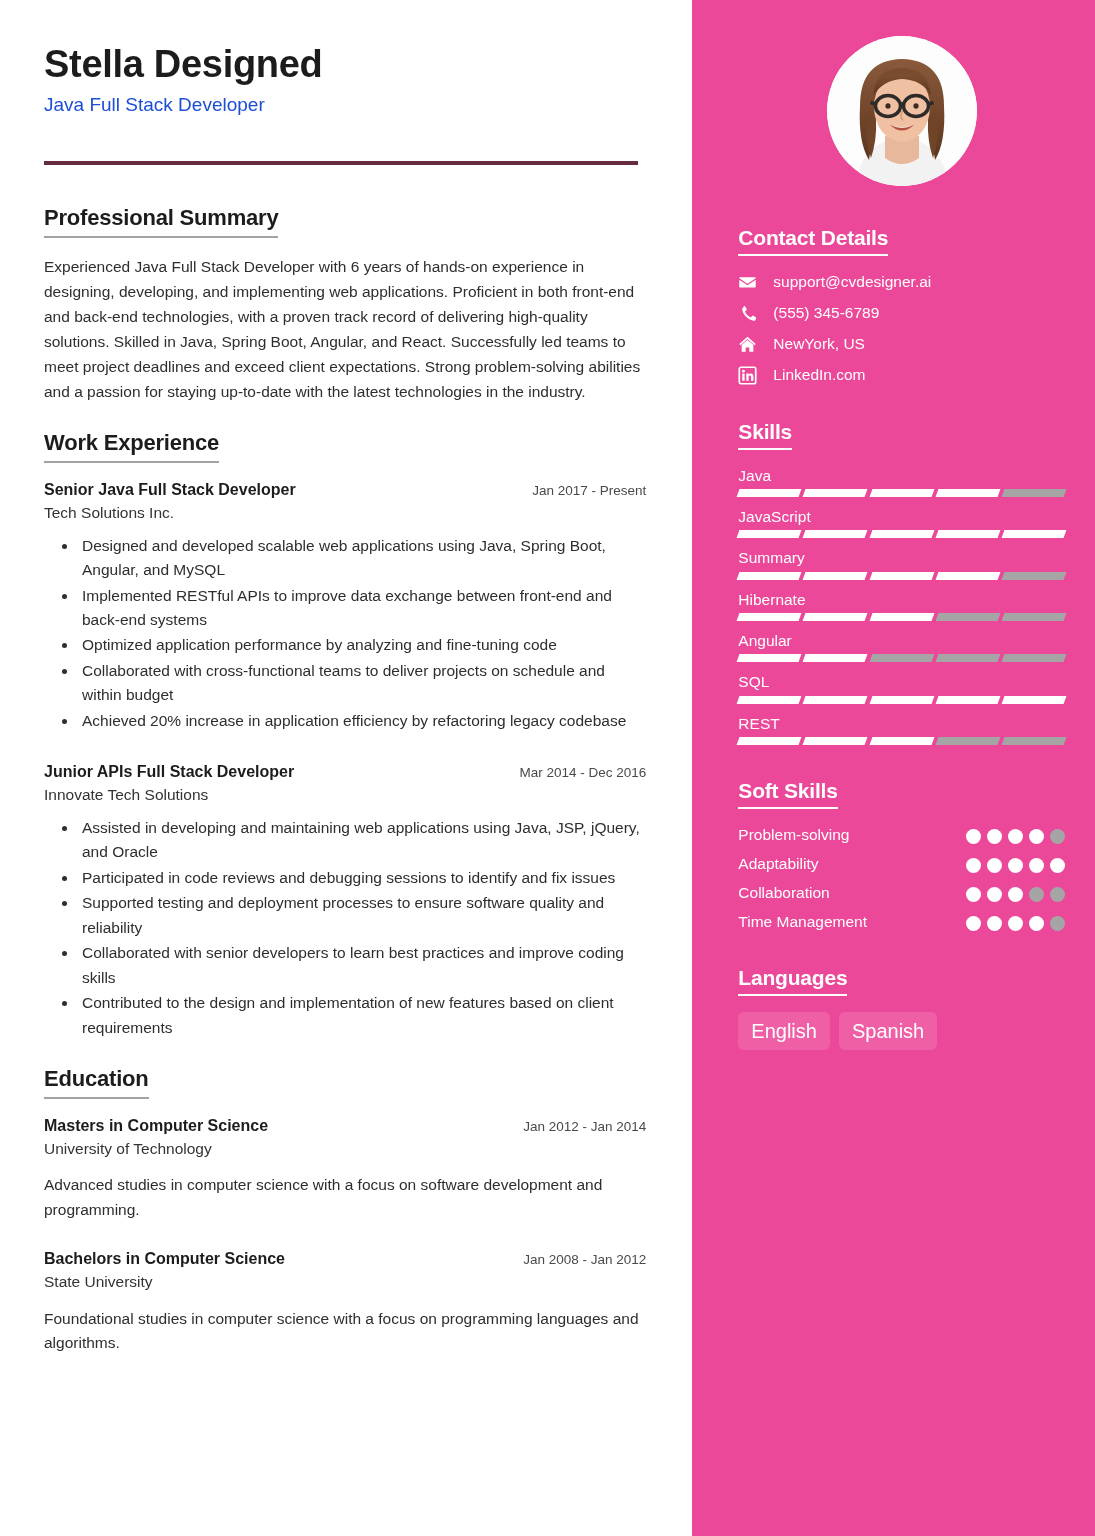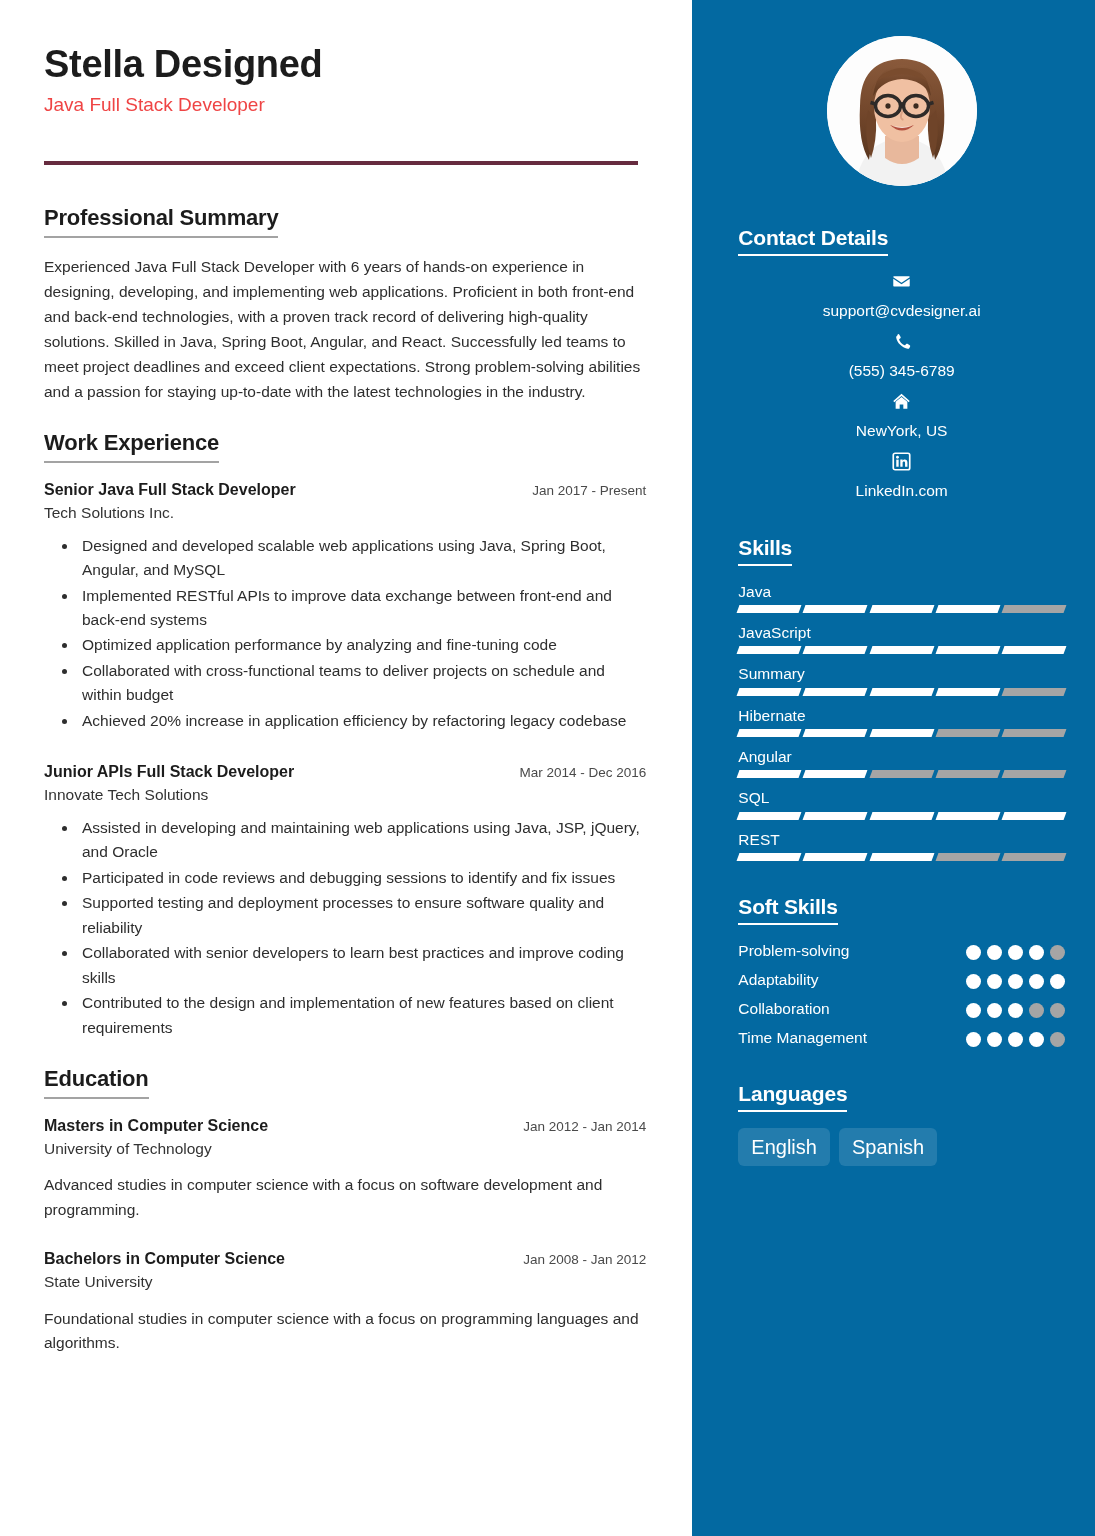--- a/index.html
+++ b/index.html
@@ -31,21 +31,21 @@
   .name {
     font-size: 38px;
     font-weight: bold;
     color: #1c1c1c;
     letter-spacing: -0.3px;
     line-height: 1.1;
     margin: 0 0 8px 0;
   }
   .job-title {
     font-size: 19px;
-    color: #ef4444;
+    color: #1d4ed8;
     margin: 0;
     line-height: 1.2;
   }
   .header-rule {
     height: 4px;
     background: #662b3f;
     margin: 44px 8px 40px 0;
   }
 
   .section { margin-bottom: 26px; }
@@ -109,21 +109,21 @@
     font-size: 15.5px;
     line-height: 1.58;
     color: #2e2e2e;
     margin: 14px 0 0 0;
   }
   .edu-spacer { height: 22px; }
 
   
   .side-col {
     width: 422px;
-    background: #0369a1;
+    background: #ec4899;
     box-sizing: border-box;
     padding: 36px 30px 0 46px;
     color: #ffffff;
   }
   .avatar-wrap {
     display: flex;
     justify-content: center;
     margin-bottom: 40px;
   }
   .avatar {
@@ -142,23 +142,22 @@
     color: #ffffff;
     border-bottom: 2px solid #ffffff;
     padding-bottom: 4px;
     margin: 0 0 16px 0;
     letter-spacing: -0.2px;
   }
 
   .contact-row {
     display: flex;
     align-items: center;
-    gap: 10px;
+    gap: 16px;
     margin-bottom: 11px;
-    flex-direction: column;
   }
   .contact-icon {
     width: 19px;
     height: 19px;
     flex-shrink: 0;
     display: flex;
     align-items: center;
     justify-content: center;
   }
   .contact-icon svg { display: block; }

